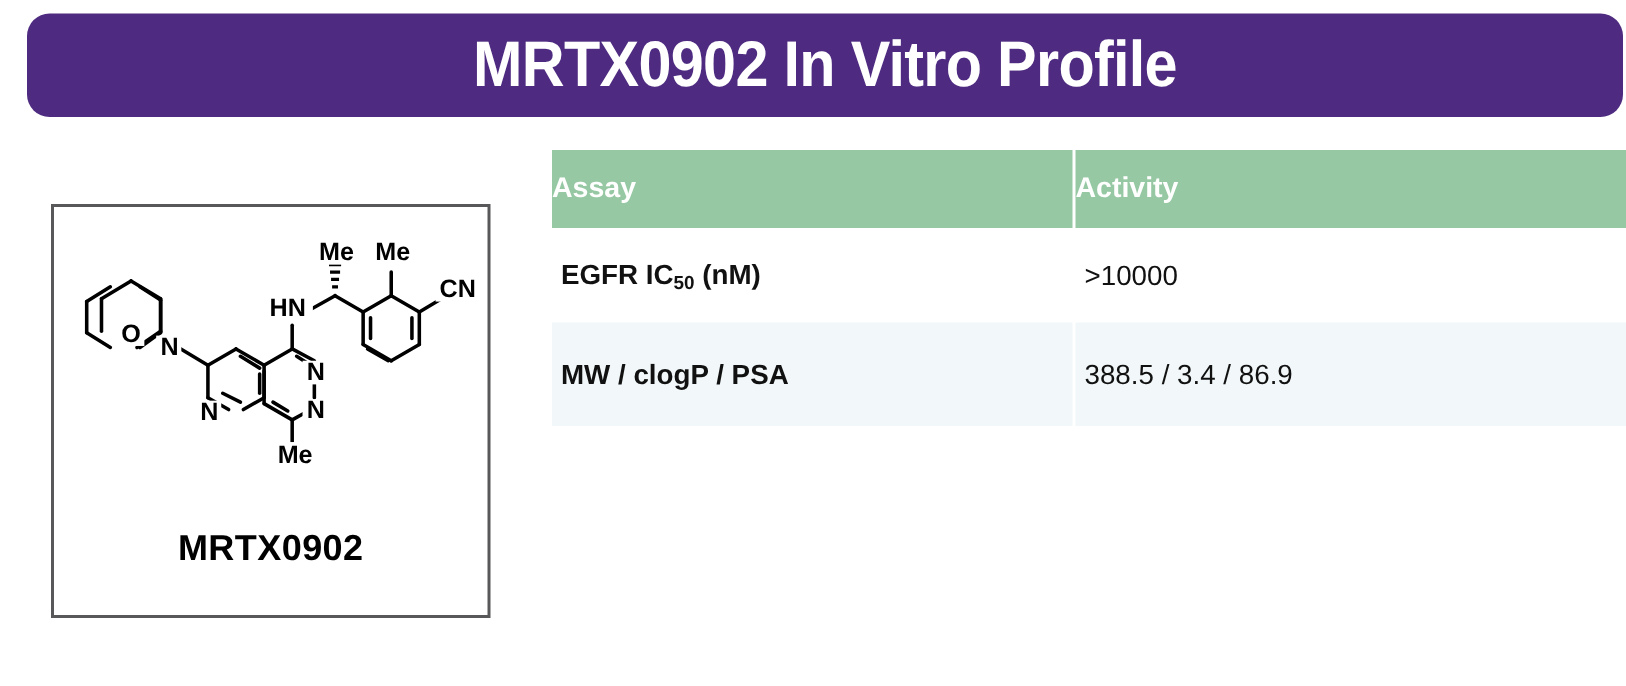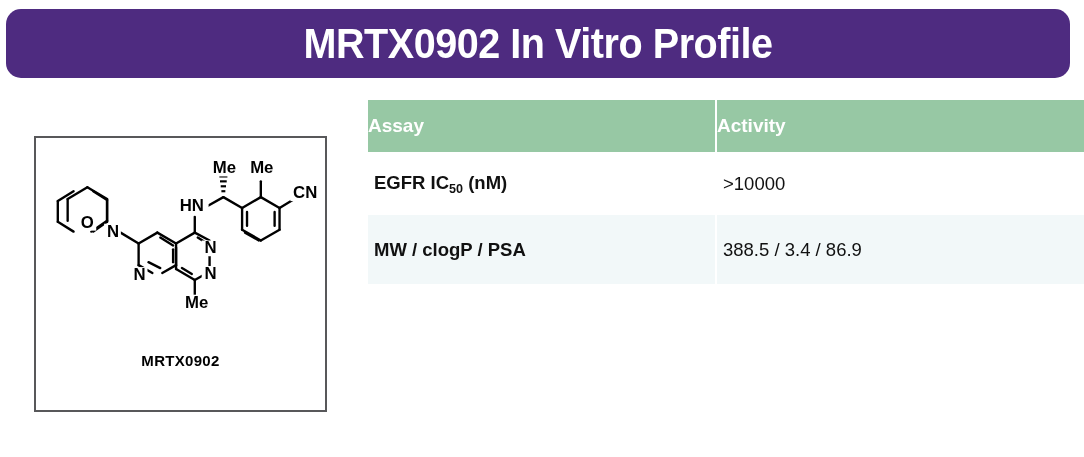--- a/index.html
+++ b/index.html
@@ -12,21 +12,21 @@
     height: 457px;
     position: relative;
     overflow: hidden;
     font-family: "Liberation Sans", sans-serif;
     color: #000000;
   }
 
   
   #title-banner {
     position: absolute;
-    left: 6px;
+    left: 18px;
     top: 9px;
     width: 1064px;
     height: 69px;
     background: #4E2B80;
     border-radius: 15px;
     box-sizing: border-box;
     display: flex;
     align-items: center;
     justify-content: center;
   }
@@ -58,21 +58,21 @@
     width: 100%;
     height: 100%;
     display: block;
   }
   #compound-name {
     position: absolute;
     left: 0;
     right: 0;
     top: 214px;
     text-align: center;
-    font-size: 15px;
+    font-size: 24px;
     font-weight: bold;
     color: #000;
     letter-spacing: 0.3px;
   }
 
   
   #assay-table {
     position: absolute;
     left: 366px;
     top: 98px;

